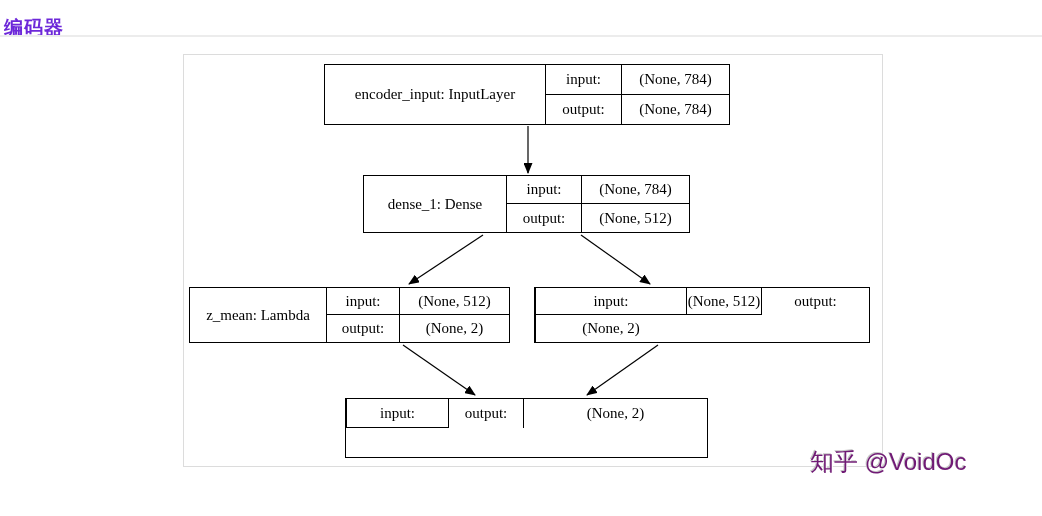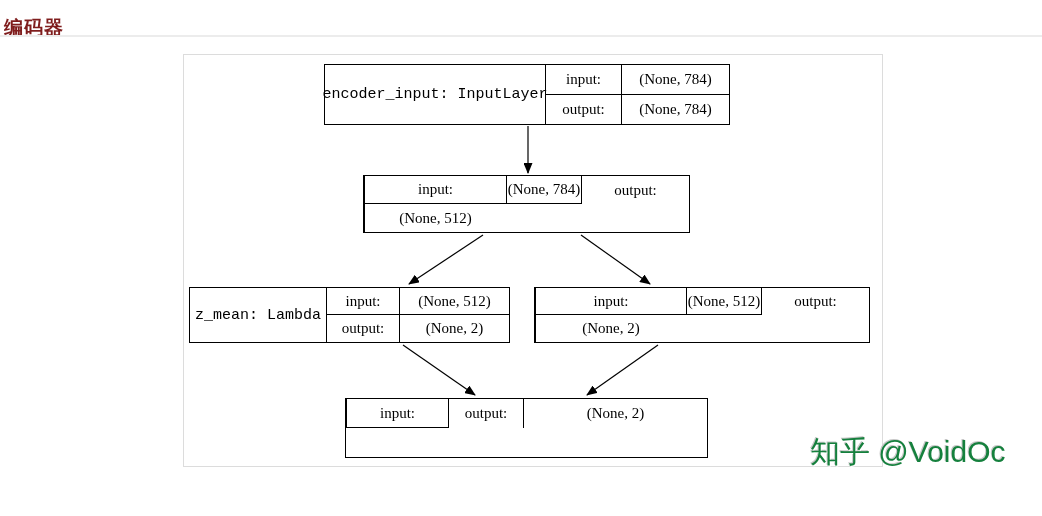--- a/index.html
+++ b/index.html
@@ -11,21 +11,21 @@
     background: #ffffff;
     overflow: hidden;
     font-family: "Liberation Sans", sans-serif;
   }
   .page-title {
     position: absolute;
     left: 4px;
     top: 15px;
     font-size: 19px;
     font-weight: bold;
-    color: #7f1d1d;
+    color: #6d28d9;
     letter-spacing: 1px;
   }
   .header-divider {
     position: absolute;
     left: 0;
     top: 35px;
     width: 1042px;
     height: 2px;
     background: #ececec;
   }
@@ -55,29 +55,29 @@
     font-size: 15px;
     color: #000000;
   }
   .cell {
     display: flex;
     align-items: center;
     justify-content: center;
     white-space: nowrap;
     padding: 0 4px;
   }
-  .cell.name { grid-row: 1 / 3; grid-column: 1; font-family: Liberation Mono, monospace; }
+  .cell.name { grid-row: 1 / 3; grid-column: 1; }
   .cell.b-left { border-left: 1px solid #000000; }
   .cell.b-bottom { border-bottom: 1px solid #000000; }
   .watermark {
     position: absolute;
     left: 810px;
-    top: 432px;
-    font-size: 30px;
-    color: #15803d;
+    top: 446px;
+    font-size: 24px;
+    color: #701a75;
     text-shadow: 1px 1px 0 #ffffff, -1px -1px 0 #c7c7c7;
     white-space: nowrap;
   }
 </style>
 </head>
 <body>
 
 <div class="page">
 
   <div class="page-title">编码器</div>
@@ -100,20 +100,21 @@
 
     <div class="node" style="left:140px; top:9px; width:406px; height:61px; grid-template-columns:220px 76px 1fr;">
       <div class="cell name">encoder_input: InputLayer</div>
       <div class="cell b-left b-bottom">input:</div>
       <div class="cell b-left b-bottom">(None, 784)</div>
       <div class="cell b-left">output:</div>
       <div class="cell b-left">(None, 784)</div>
     </div>
 
     <div class="node" style="left:179px; top:120px; width:327px; height:58px; grid-template-columns:142px 75px 1fr;">
+      <div class="cell name">dense_1: Dense</div>
       <div class="cell b-left b-bottom">input:</div>
       <div class="cell b-left b-bottom">(None, 784)</div>
       <div class="cell b-left">output:</div>
       <div class="cell b-left">(None, 512)</div>
     </div>
 
     <div class="node" style="left:5px; top:232px; width:321px; height:56px; grid-template-columns:136px 73px 1fr;">
       <div class="cell name">z_mean: Lambda</div>
       <div class="cell b-left b-bottom">input:</div>
       <div class="cell b-left b-bottom">(None, 512)</div>

